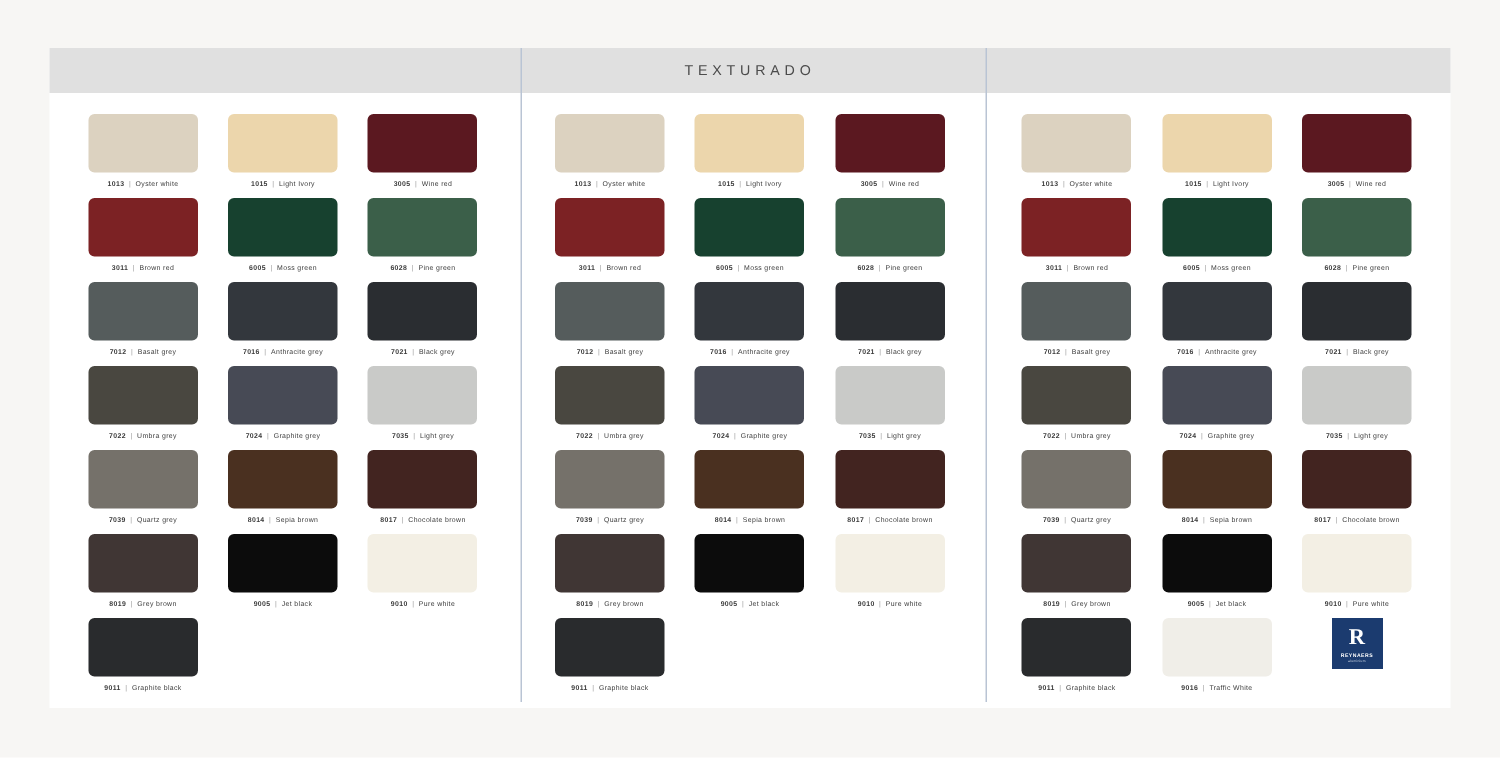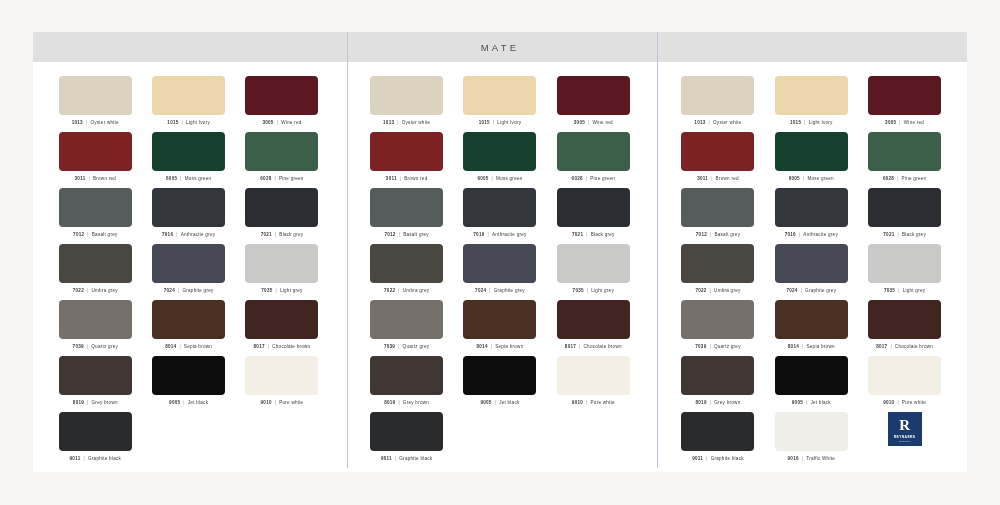--- a/index.html
+++ b/index.html
@@ -116,21 +116,21 @@
     letter-spacing:0.2px;
     margin-top:0.8px;
   }
 </style>
 </head>
 <body>
 
 <div id="card">
 
   <div id="headerRow">
-    <div class="headcell">MATE</div>
+    <div class="headcell">TEXTURADO</div>
   </div>
 
   <div id="divider1"></div>
   <div id="divider2"></div>
 
   <div id="columns">
     <div class="column">
       <div class="swatchgrid">
           <div class="cell">
             <div class="chip" style="background: rgb(220, 210, 192);"></div>

